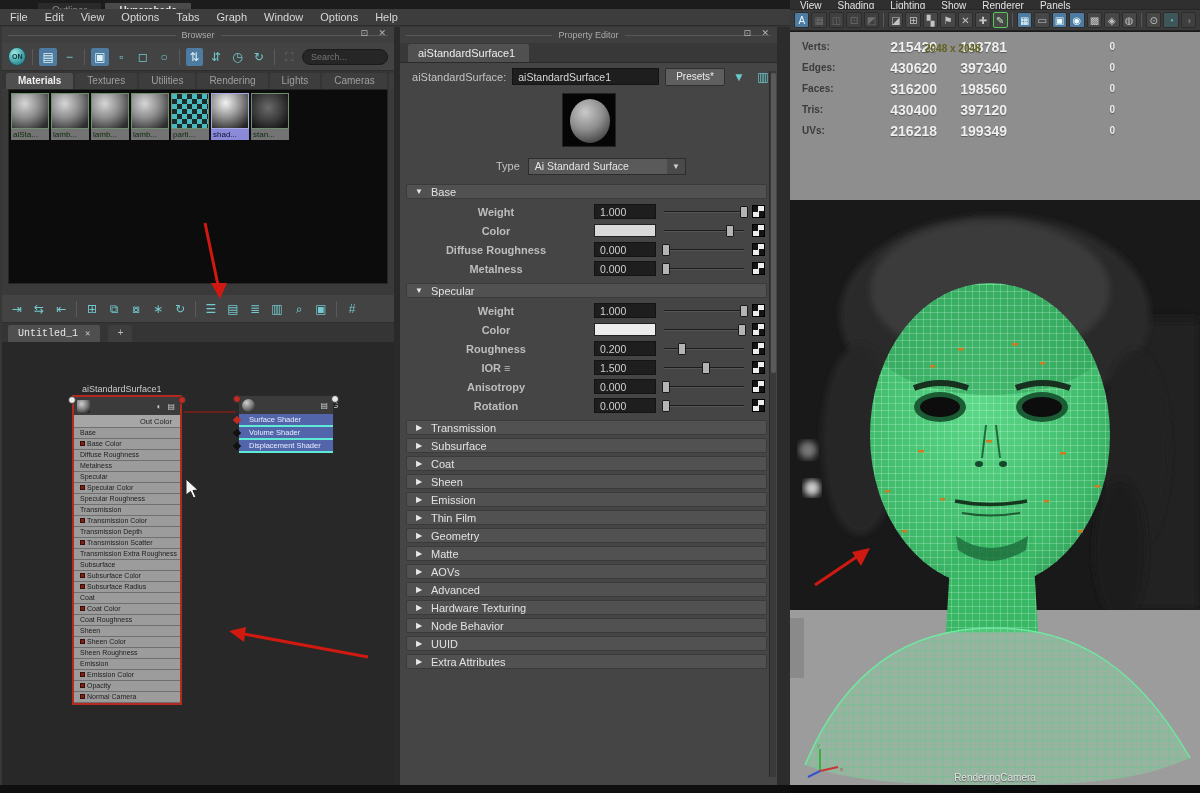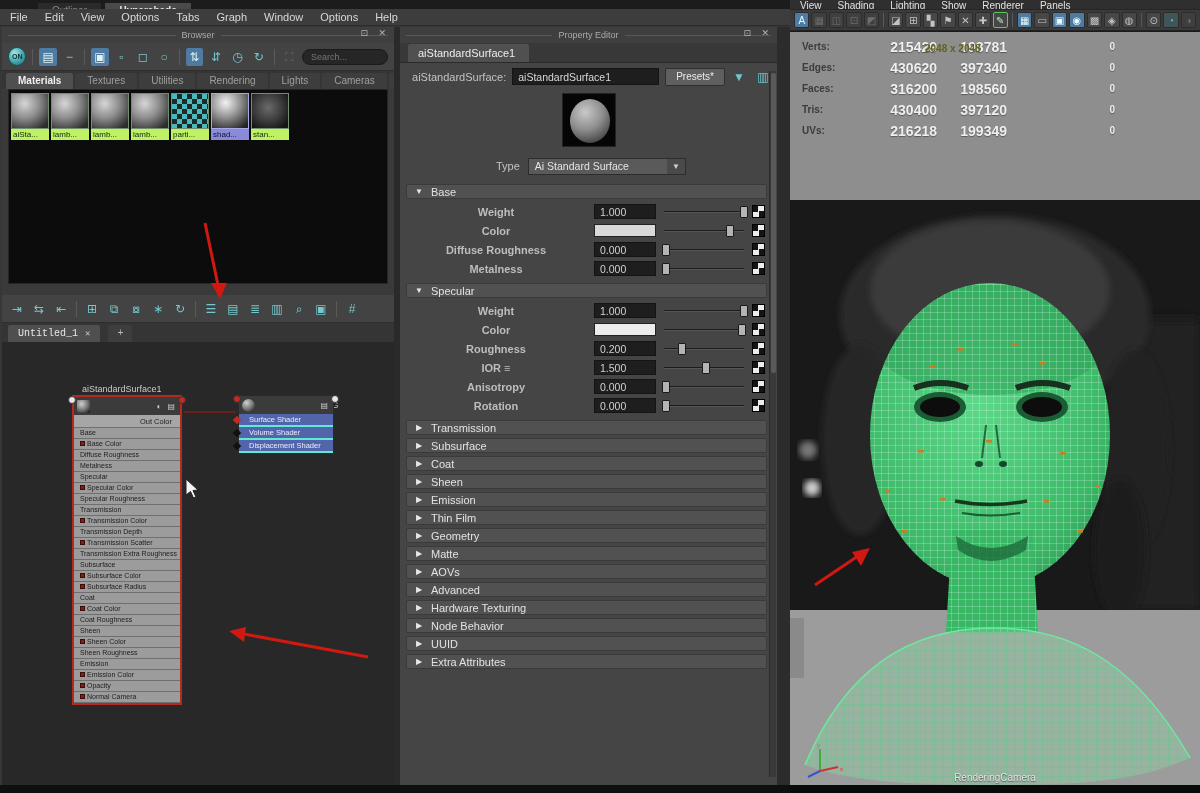--- a/index.html
+++ b/index.html
@@ -43,21 +43,21 @@
   .swcell { width:38px; }
   .swimg { width:38px; height:36px; background:#0d0d0d; border:1px solid #6f8f6f; }
   .sphere { width:100%; height:100%; background:radial-gradient(circle at 35% 28%, #d6d6d6, #8a8a8a 45%, #2c2c2c 88%); border-radius:0; }
   .sphere.dark { background:radial-gradient(circle at 45% 40%, #6a6a6a, #3a3a3a 50%, #151515 85%); }
   .sphere.big { background:radial-gradient(circle at 38% 26%, #f2f2f2, #9a9a9a 40%, #222 90%); }
   .checker { width:100%; height:100%;
     background-color:#49b9bd;
     background-image:linear-gradient(45deg,#1d2a2a 25%,transparent 25%,transparent 75%,#1d2a2a 75%),
                      linear-gradient(45deg,#1d2a2a 25%,transparent 25%,transparent 75%,#1d2a2a 75%);
     background-position:0 0,5px 5px; background-size:10px 10px; }
-  .swlbl { height:11px; font-size:8px; line-height:11px; text-align:left; padding-left:2px; color:#0c2a0c; background:#bef264; overflow:hidden; white-space:nowrap; }
+  .swlbl { height:11px; font-size:8px; line-height:11px; text-align:left; padding-left:2px; color:#0c2a0c; background:#737373; overflow:hidden; white-space:nowrap; }
   .swcell.sel .swlbl { background:#8a8ad8; color:#101035; }
   .swcell.sel .swimg { border-color:#a9a9e8; }
 
   .tb2 { position:absolute; left:0; top:268px; width:100%; height:28px; }
   .wtabs { position:absolute; left:0; top:296px; width:100%; height:19px; background:#353535; display:flex; align-items:flex-end; padding-left:6px;font-family:Liberation Mono, monospace; }
   .wtab2 { font-size:10px; color:#e8e8e8; background:#4f4f4f; padding:3px 10px; border-radius:2px 2px 0 0; }
   .wtab2 .x { color:#c2c2c2; margin-left:7px; font-size:9px;}
   .wtab-plus { font-size:10px; color:#bdbdbd; background:#3e3e3e; padding:3px 9px; margin-left:8px; border-radius:2px 2px 0 0;}
 
   .canvas { position:absolute; left:0; top:315px; width:100%; height:443px; background:#282828; overflow:hidden; }

